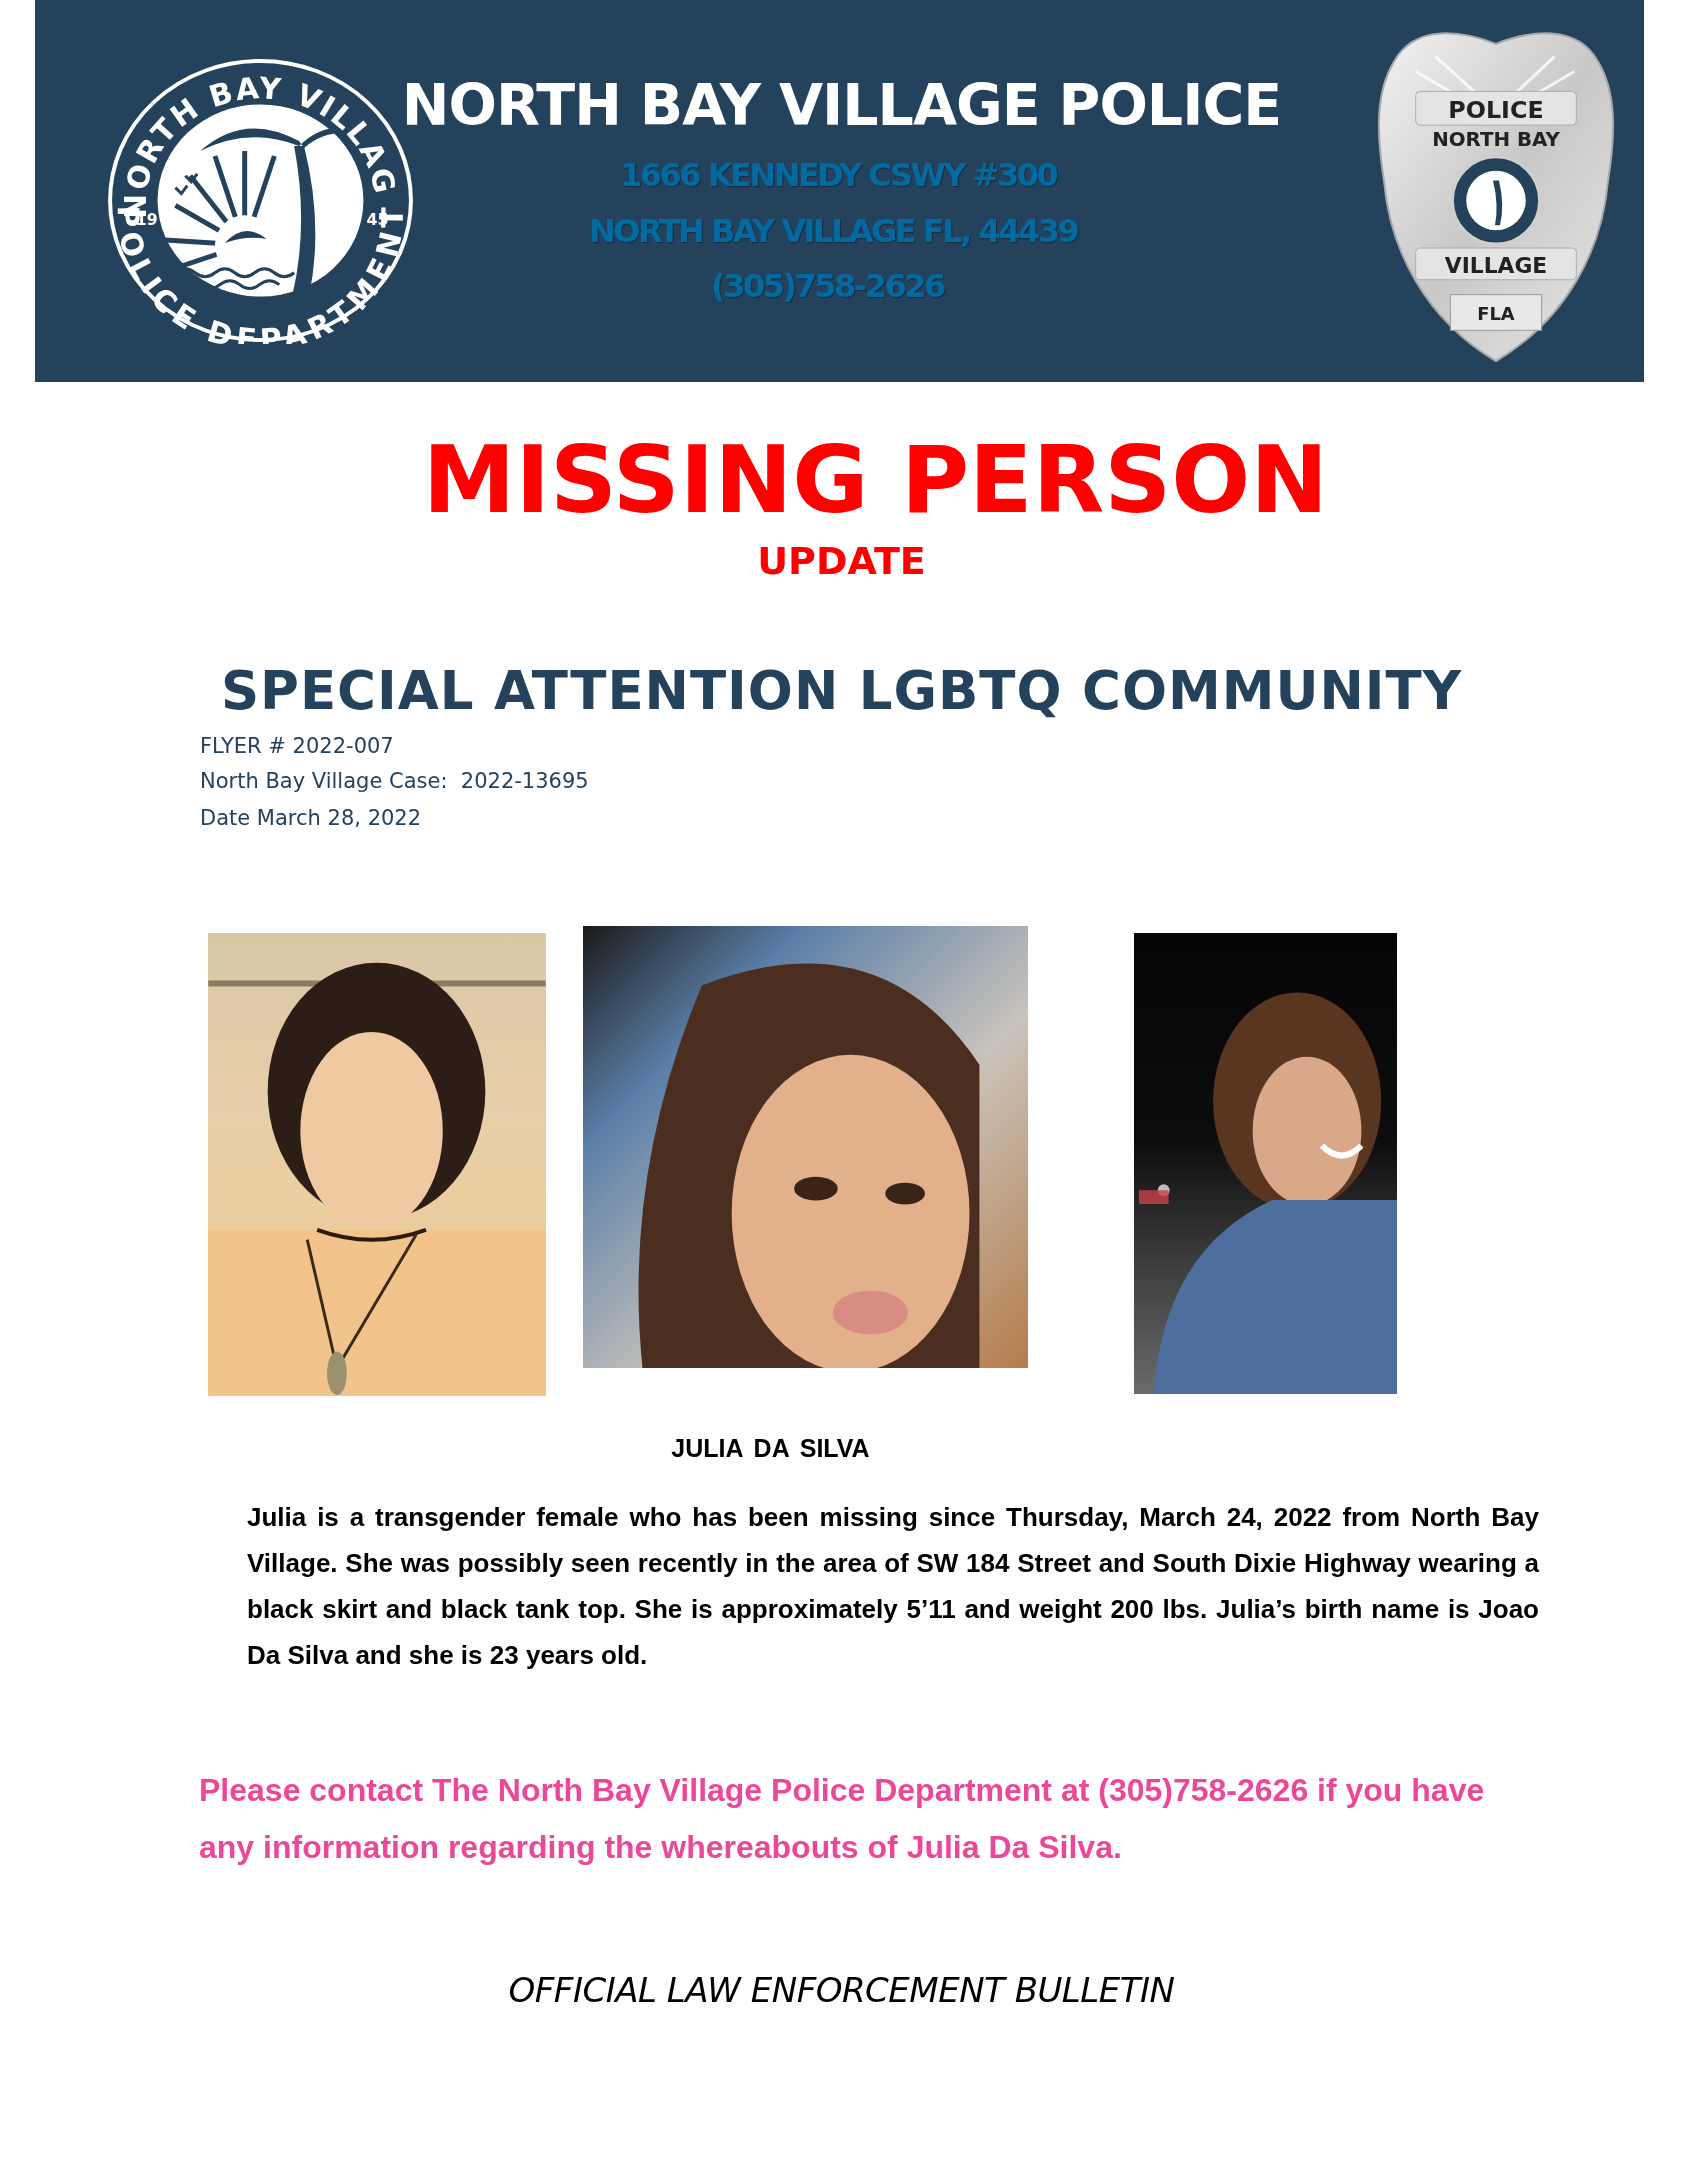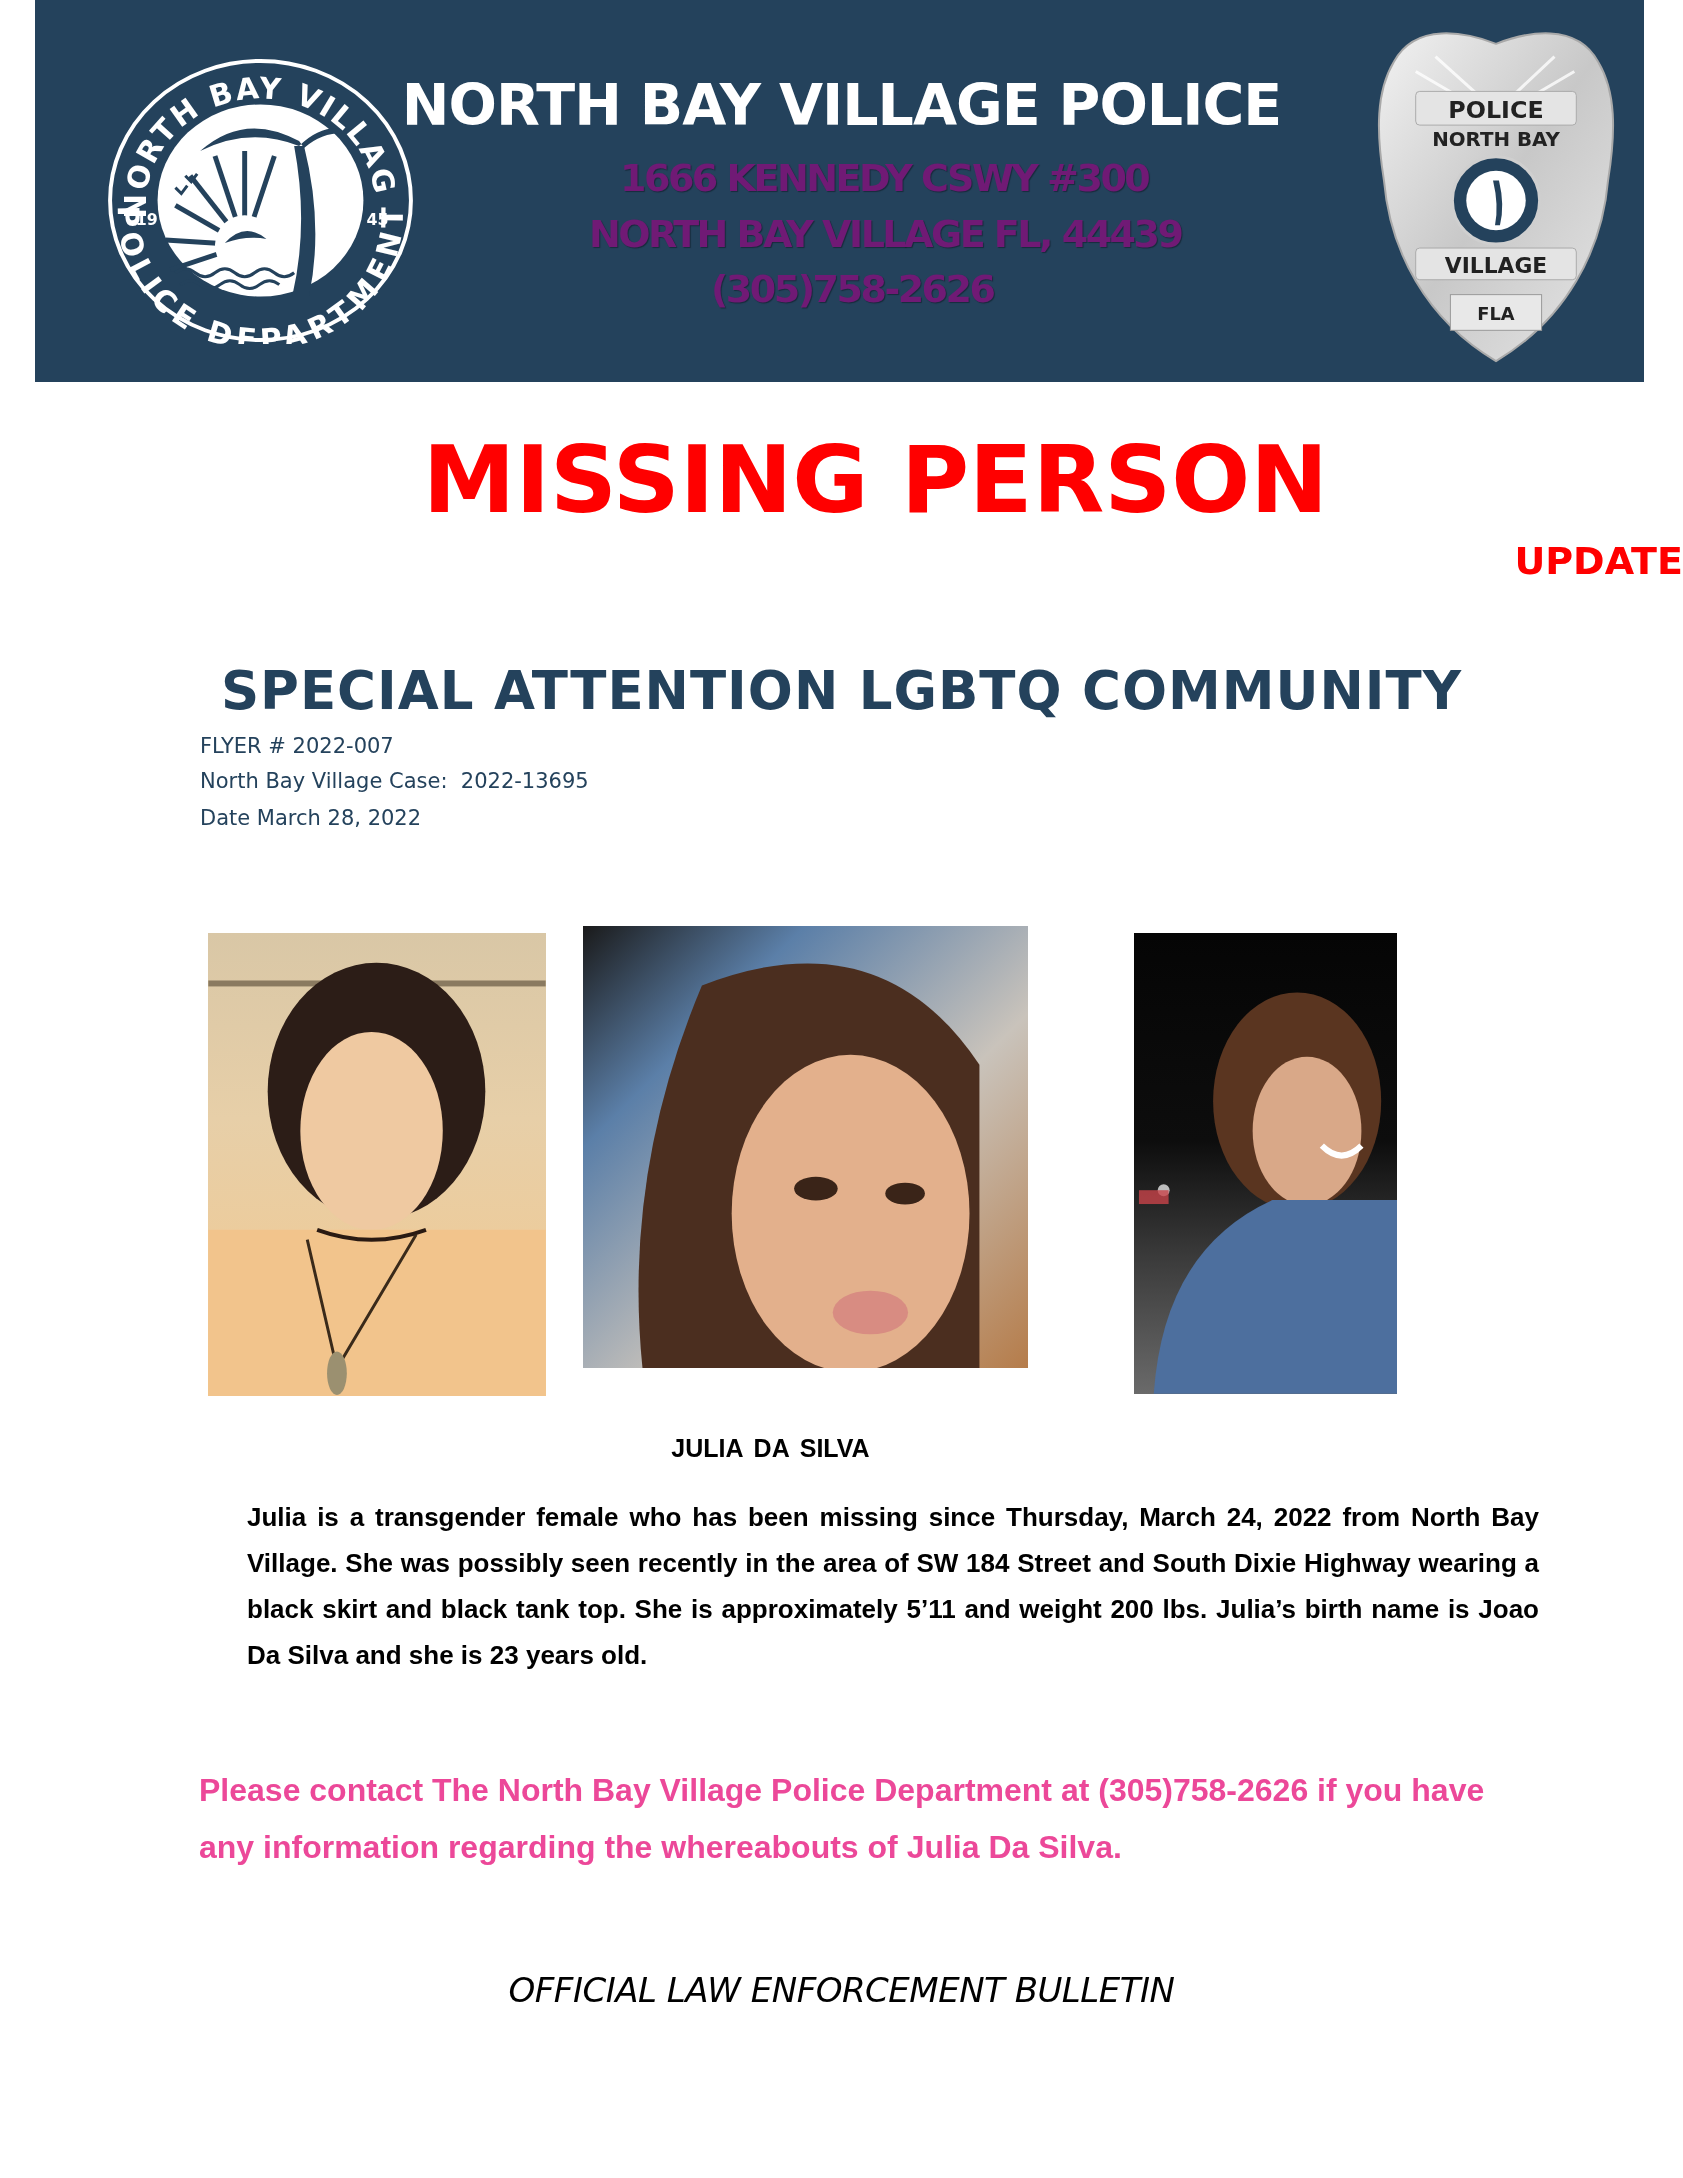--- a/index.html
+++ b/index.html
@@ -3,25 +3,25 @@
 <meta charset="utf-8">
 <style>
   html, body { margin: 0; padding: 0; background: #ffffff; }
   body { width: 1683px; height: 2178px; position: relative; overflow: hidden;
          font-family: "Liberation Sans", sans-serif; }
   .header { position: absolute; left: 35px; top: 0; width: 1609px; height: 382px; background: #24425c; }
   .seal { position: absolute; left: 71px; top: 57px; width: 309px; height: 287px; }
   .badge { position: absolute; left: 1341px; top: 22px; width: 240px; height: 345px; }
   .h-title { position: absolute; left: 0; top: 24px; width: 1683px; text-align: center; color: #ffffff;
              font-family: "DejaVu Sans", sans-serif; font-weight: bold; font-size: 57px; letter-spacing: -1px; margin-top: 48px; }
-  .h-addr { position: absolute; color: #701a75; font-family: "DejaVu Sans", sans-serif; font-weight: bold;
-            font-size: 38px; letter-spacing: -2.5px; white-space: nowrap; text-shadow: 1px 1px 1px rgba(0,0,0,0.35); }
+  .h-addr { position: absolute; color: #0369a1; font-family: "DejaVu Sans", sans-serif; font-weight: bold;
+            font-size: 32px; letter-spacing: -2.5px; white-space: nowrap; text-shadow: 1px 1px 1px rgba(0,0,0,0.35); }
   .missing { position: absolute; left: 0; top: 426px; width: 1683px; text-align: center; color: #ff0000;
              font-family: "DejaVu Sans", sans-serif; font-weight: bold; font-size: 93px; letter-spacing: 0px; margin-left: 34px; }
-  .update { position: absolute; left: 0; top: 539px; width: 1683px; text-align: right; color: #ff0000;
+  .update { position: absolute; left: 0; top: 539px; width: 1683px; text-align: center; color: #ff0000;
             font-family: "DejaVu Sans", sans-serif; font-weight: bold; font-size: 38px; }
   .special { position: absolute; left: 0; top: 624px; width: 1683px; text-align: center; color: #24425c;
              font-family: "DejaVu Sans", sans-serif; font-weight: bold; font-size: 53px; letter-spacing: 1px; margin-top: 36px; }
   .meta { position: absolute; left: 200px; color: #24425c; font-family: "DejaVu Sans", sans-serif;
           font-size: 21px; white-space: pre; }
   .photo { position: absolute; overflow: hidden; }
   .name { position: absolute; left: 0; top: 1434px; width: 1541px; text-align: center; color: #000;
           font-family: "Liberation Sans", sans-serif; font-weight: bold; font-size: 25px; word-spacing: 4px; }
   .body-text { position: absolute; left: 199px; top: 1494px; width: 1292px; color: #000;
                font-family: "Liberation Sans", sans-serif; font-weight: bold; font-size: 26px;

